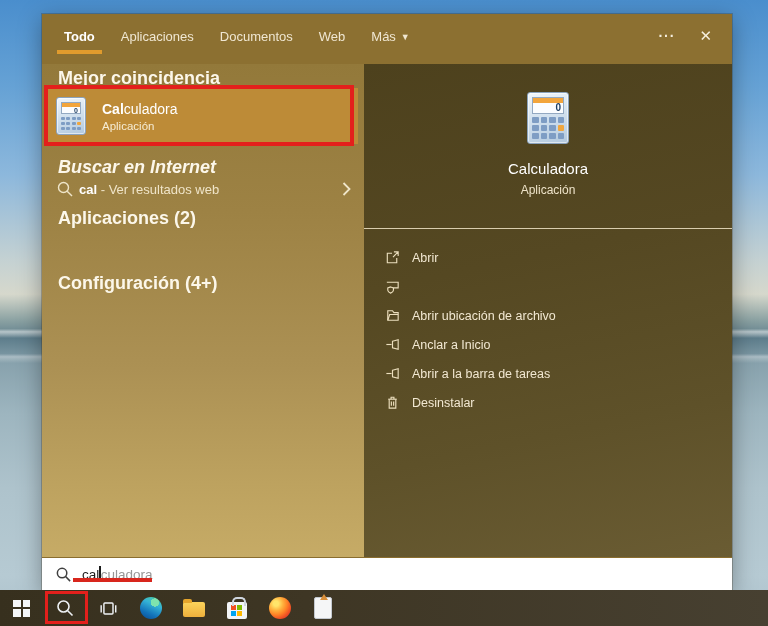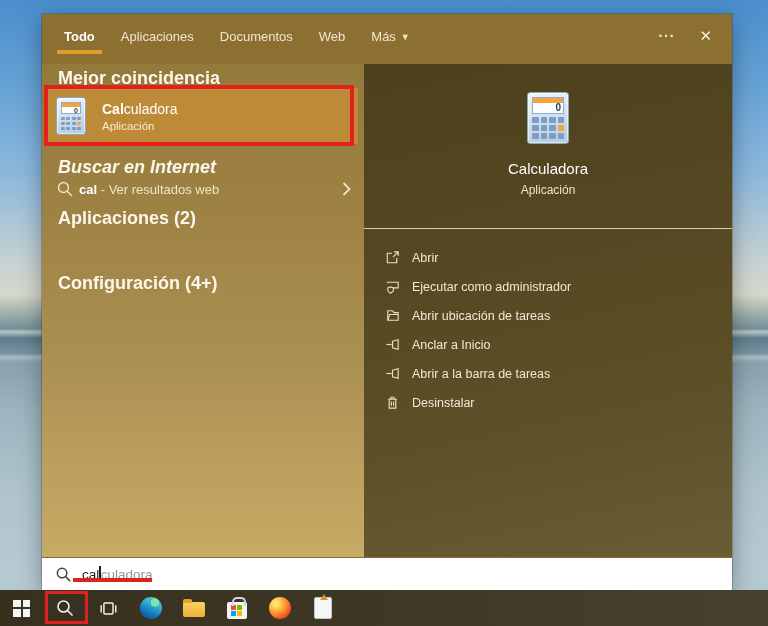--- a/index.html
+++ b/index.html
@@ -253,30 +253,29 @@
             </span>
           <span class="action-label">Abrir</span>
         </div>
         <div class="action-row">
           <span class="action-icon">
               <svg viewBox="0 0 18 18" width="17" height="17">
                 <path d="M3 4.5 H15 V10.5 H10"></path>
                 <path d="M7 9.5 l3 1 v2.6 c0 1.8-3 2.9-3 2.9 s-3-1.1-3-2.9 V10.5 z"></path>
               </svg>
             </span>
-          <span class="action-label">Ejecutar como administrador</span>
         </div>
         <div class="action-row">
           <span class="action-icon">
               <svg viewBox="0 0 18 18" width="17" height="17">
                 <path d="M4 4 H9 L10.5 6 H15 V14 H4 z"></path>
                 <path d="M4 14 L6 8 H15"></path>
               </svg>
             </span>
-          <span class="action-label">Abrir ubicación de tareas</span>
+          <span class="action-label">Abrir ubicación de archivo</span>
         </div>
         <div class="action-row">
           <span class="action-icon">
               <svg viewBox="0 0 18 18" width="17" height="17">
                 <path d="M2.5 9 H8"></path>
                 <path d="M9 5.5 l6-1.5 v10 l-6-1.5 z"></path>
               </svg>
             </span>
           <span class="action-label">Anclar a Inicio</span>
         </div>

